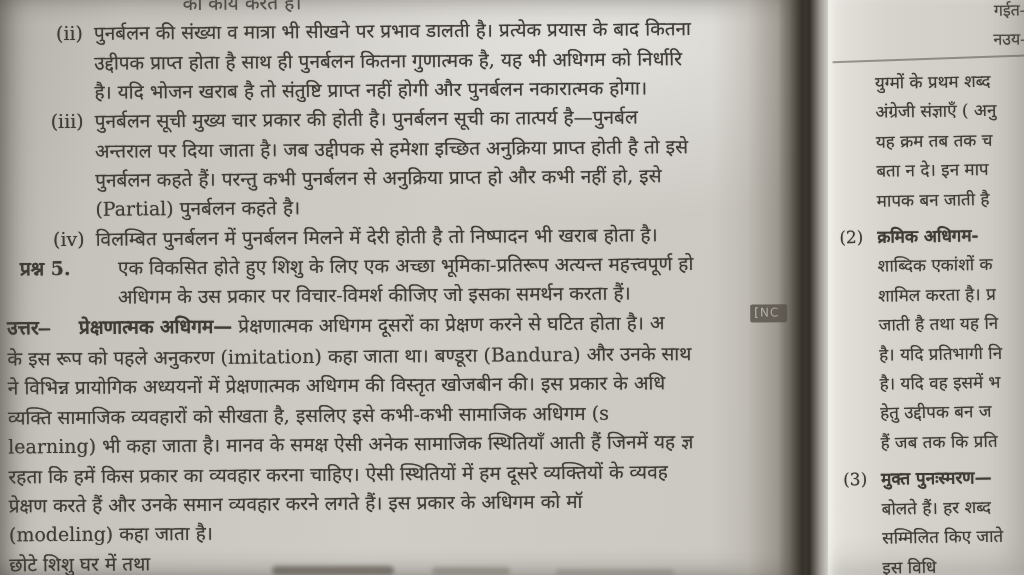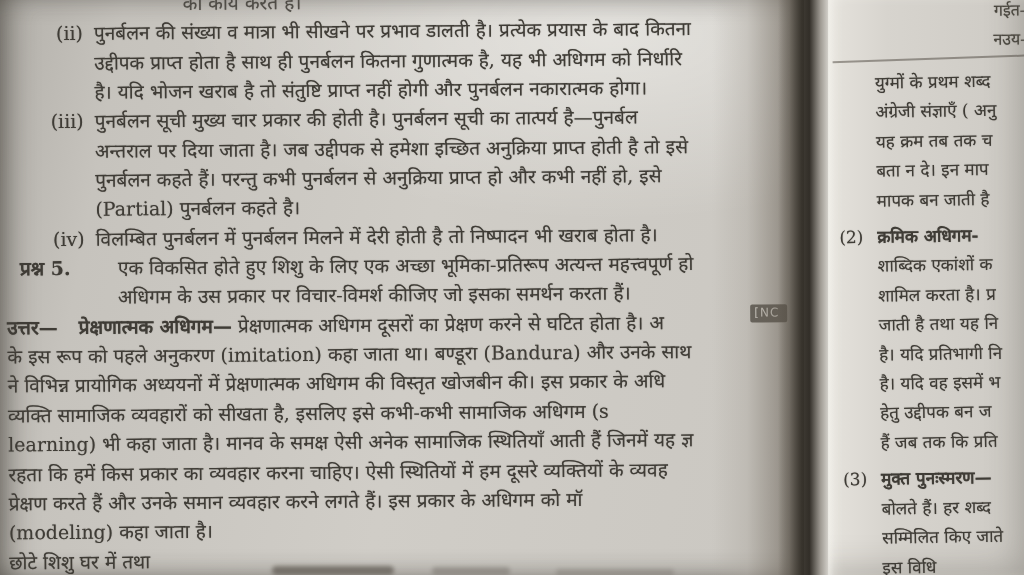--- a/index.html
+++ b/index.html
@@ -28,21 +28,21 @@
   }
   .ln { white-space:nowrap; }
   .topclip { padding-left:185px; opacity:.85; }
   .i0 { padding-left:7px; }
   .i1 { padding-left:96px; }
   .i2 { padding-left:118px; }
   .hang { display:flex; }
   .lbl { flex:0 0 96px; box-sizing:border-box; text-align:right; padding-right:11px; }
   .lbl.q { flex:0 0 118px; text-align:left; padding-left:20px; padding-right:0; font-weight:bold; }
   .b { font-weight:bold; }
-  .ml { margin-right:15px; }
+  .ml { margin-right:23px;font-family:Liberation Mono, monospace; }
   .ncert {
     position:absolute; left:750px; top:320px; z-index:3;
     background:#3a362f; color:#d8d5ce; text-shadow:none;
     font-size:12px; line-height:15px; padding:1px 8px 2px 4px;
     border-radius:2px; letter-spacing:1px;
     font-family:"DejaVu Sans","Liberation Sans",sans-serif;
   }
   .smudge { position:absolute; background:#453f37; filter:blur(2px); border-radius:5px; z-index:3; }
   .s1 { left:272px; top:566px; width:122px; height:9px; opacity:.55; }
   .s2 { left:432px; top:567px; width:78px;  height:8px; opacity:.28; }

